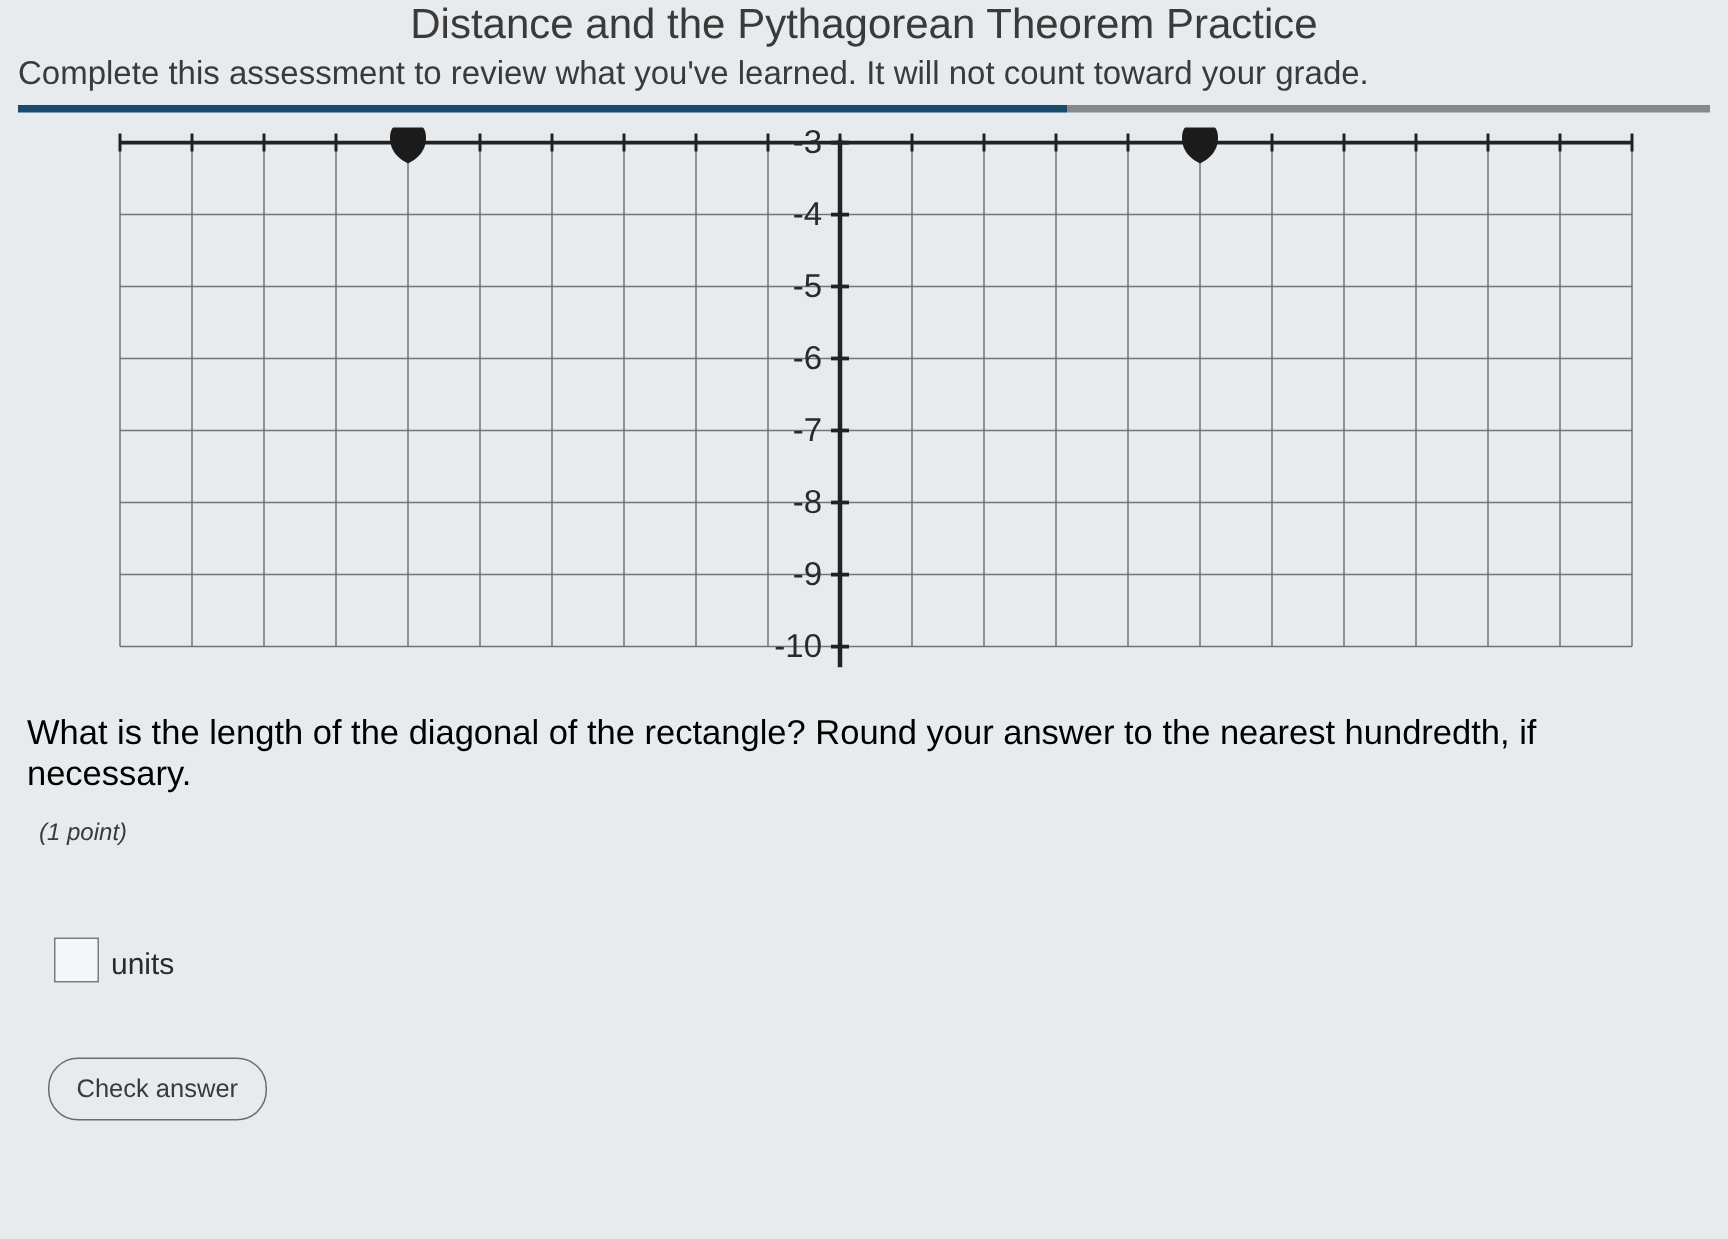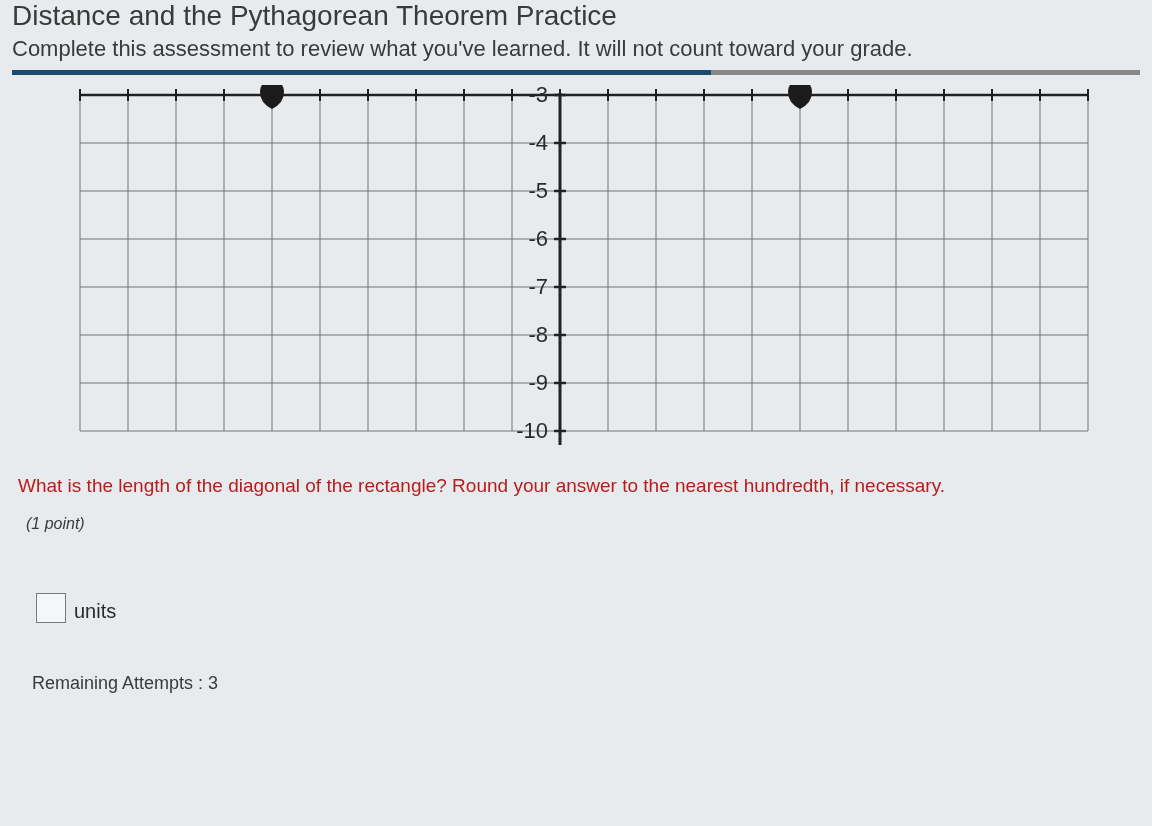--- a/index.html
+++ b/index.html
@@ -10,20 +10,21 @@
       height: 826px;
       padding: 0;
       color: #2a2a2a;
       overflow: hidden;
     }
     .page-title {
       font-size: 28px;
       font-weight: 400;
       color: #3a3a3a;
       padding: 0 12px 4px 12px;
+      text-align: center;
     }
     .subtitle {
       font-size: 22px;
       color: #3a3a3a;
       padding: 0 12px 8px 12px;
     }
     .divider {
       height: 5px;
       background: linear-gradient(to right, #1a4a6e 0%, #1a4a6e 62%, #888 62%, #888 100%);
       margin: 0 12px 0 12px;
@@ -32,22 +33,22 @@
       padding: 10px 12px 0 70px;
       position: relative;
     }
     .graph {
       position: relative;
       width: 1060px;
       height: 360px;
     }
     .graph svg { display: block; }
     .question {
-      font-size: 19px;
-      color: #b91c1c;
+      font-size: 23px;
+      color: #000000;
       padding: 30px 18px 6px 18px;
     }
     .points {
       font-size: 16px;
       font-style: italic;
       color: #3a3a3a;
       padding: 12px 18px 0 26px;
     }
     .answer-row {
       padding: 60px 18px 0 36px;
@@ -175,14 +176,14 @@
 
 <div class="question">What is the length of the diagonal of the rectangle? Round your answer to the nearest hundredth, if necessary.</div>
 <div class="points">(1 point)</div>
 
 <div class="answer-row">
   <input class="answer-box" type="text" value="" style="">
   <span class="units-label">units</span>
 </div>
 
 <div class="check-row">
-  <span class="attempts">Remaining Attempts : 3</span>
+  <button class="check-btn">Check answer</button>
 </div>
 
 </body></html>

